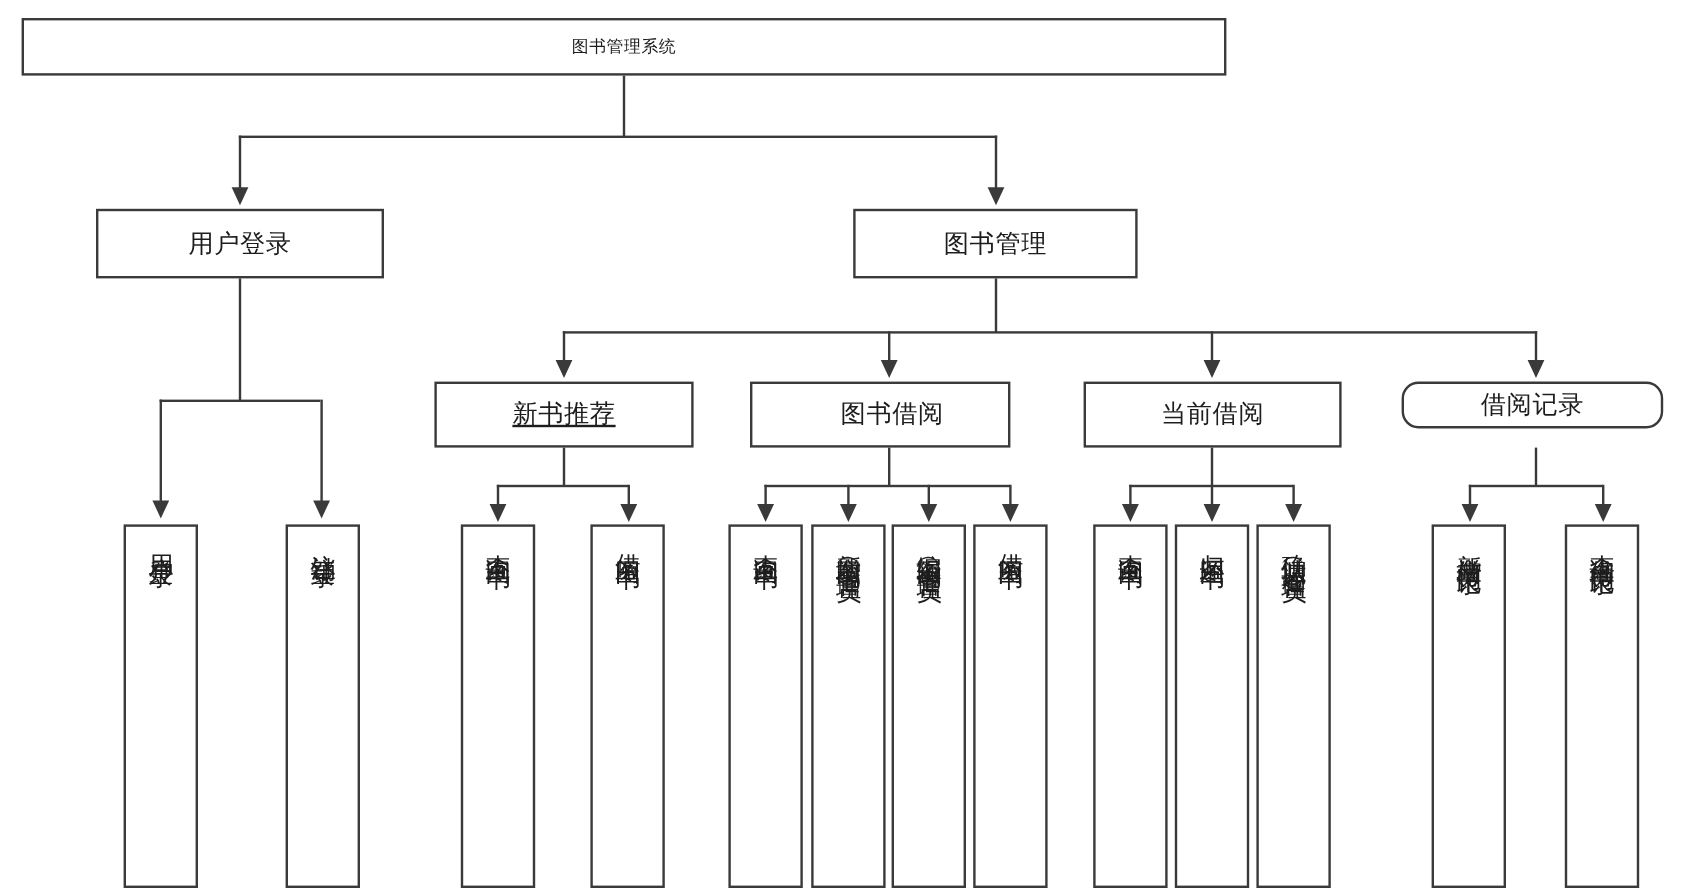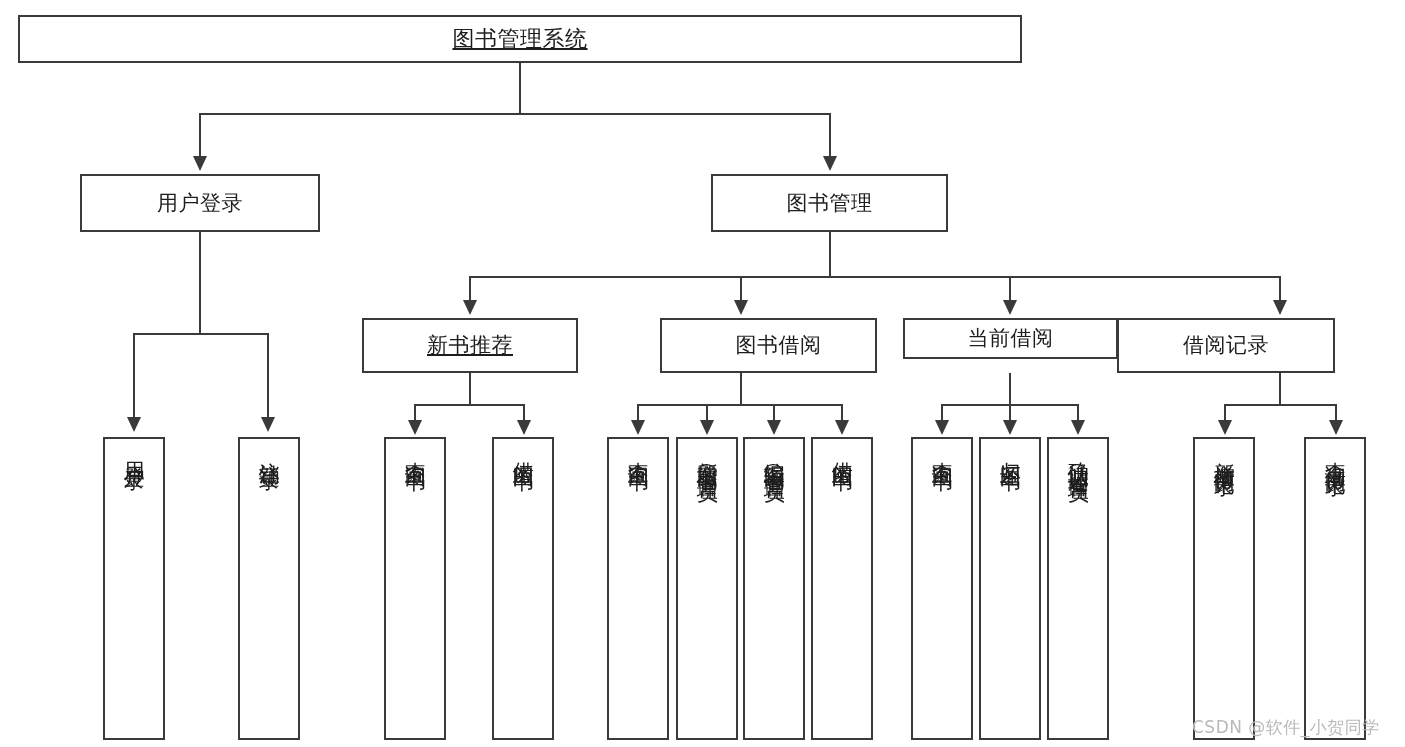--- a/index.html
+++ b/index.html
@@ -24,21 +24,21 @@
   .node .label{
     font-size:21px;
     line-height:1.15;
     letter-spacing:.5px;
     white-space:nowrap;
     color:#1d1d1d;
   }
 
   
   .node.root{border-width:2px;}
-  .node.root .label{font-size:22px;text-decoration:underline;}
+  .node.root .label{font-size:14px;}
 
   .node.lvl1 .label{font-size:21px;}
   .node.lvl2 .label{font-size:21px;}
 
   
   .node.leaf{
     align-items:flex-start;
     justify-content:center;
     padding-top:6px;
   }
@@ -118,27 +118,27 @@
   <div class="vline" style="left:740px;top:276px;height:26px;"></div>
   <div class="arrow" style="left:734px;top:300px;"></div>
   <div class="vline" style="left:1009px;top:276px;height:26px;"></div>
   <div class="arrow" style="left:1003px;top:300px;"></div>
   <div class="vline" style="left:1279px;top:276px;height:26px;"></div>
   <div class="arrow" style="left:1273px;top:300px;"></div>
 
   <div class="node lvl2" style="left:362px;top:318px;width:216px;height:55px;text-decoration:underline;">
     <span class="label">新书推荐</span>
   </div>
-  <div class="node lvl2" style="left:660px;top:318px;width:217px;height:55px;padding-left:20px;">
+  <div class="node lvl2" style="left:625px;top:318px;width:217px;height:55px;padding-left:20px;">
     <span class="label">图书借阅</span>
   </div>
-  <div class="node lvl2" style="left:903px;top:318px;width:215px;height:41px;text-align:right;">
+  <div class="node lvl2" style="left:903px;top:318px;width:215px;height:55px;text-align:right;">
     <span class="label">当前借阅</span>
   </div>
-  <div class="node lvl2" style="left:1117px;top:318px;width:218px;height:55px;">
+  <div class="node lvl2" style="left:1168px;top:318px;width:218px;height:39px;border-radius:14px;">
     <span class="label">借阅记录</span>
   </div>
 
   <div class="vline" style="left:469px;top:373px;height:32px;"></div>
   <div class="hline" style="left:414px;top:404px;width:110px;"></div>
   <div class="vline" style="left:414px;top:404px;height:18px;"></div>
   <div class="arrow" style="left:408px;top:420px;"></div>
   <div class="vline" style="left:523px;top:404px;height:18px;"></div>
   <div class="arrow" style="left:517px;top:420px;"></div>
 
@@ -206,15 +206,14 @@
     <span class="label">确认归还（管理员）</span>
   </div>
 
   <div class="node leaf" style="left:1193px;top:437px;width:62px;height:303px;">
     <span class="label">新增借阅记录</span>
   </div>
   <div class="node leaf" style="left:1304px;top:437px;width:62px;height:303px;">
     <span class="label">查询借阅记录</span>
   </div>
 
-  <div class="watermark" style="left:1192px;top:716px;">CSDN @软件_小贺同学</div>
 
 </div>
 
 </body></html>

